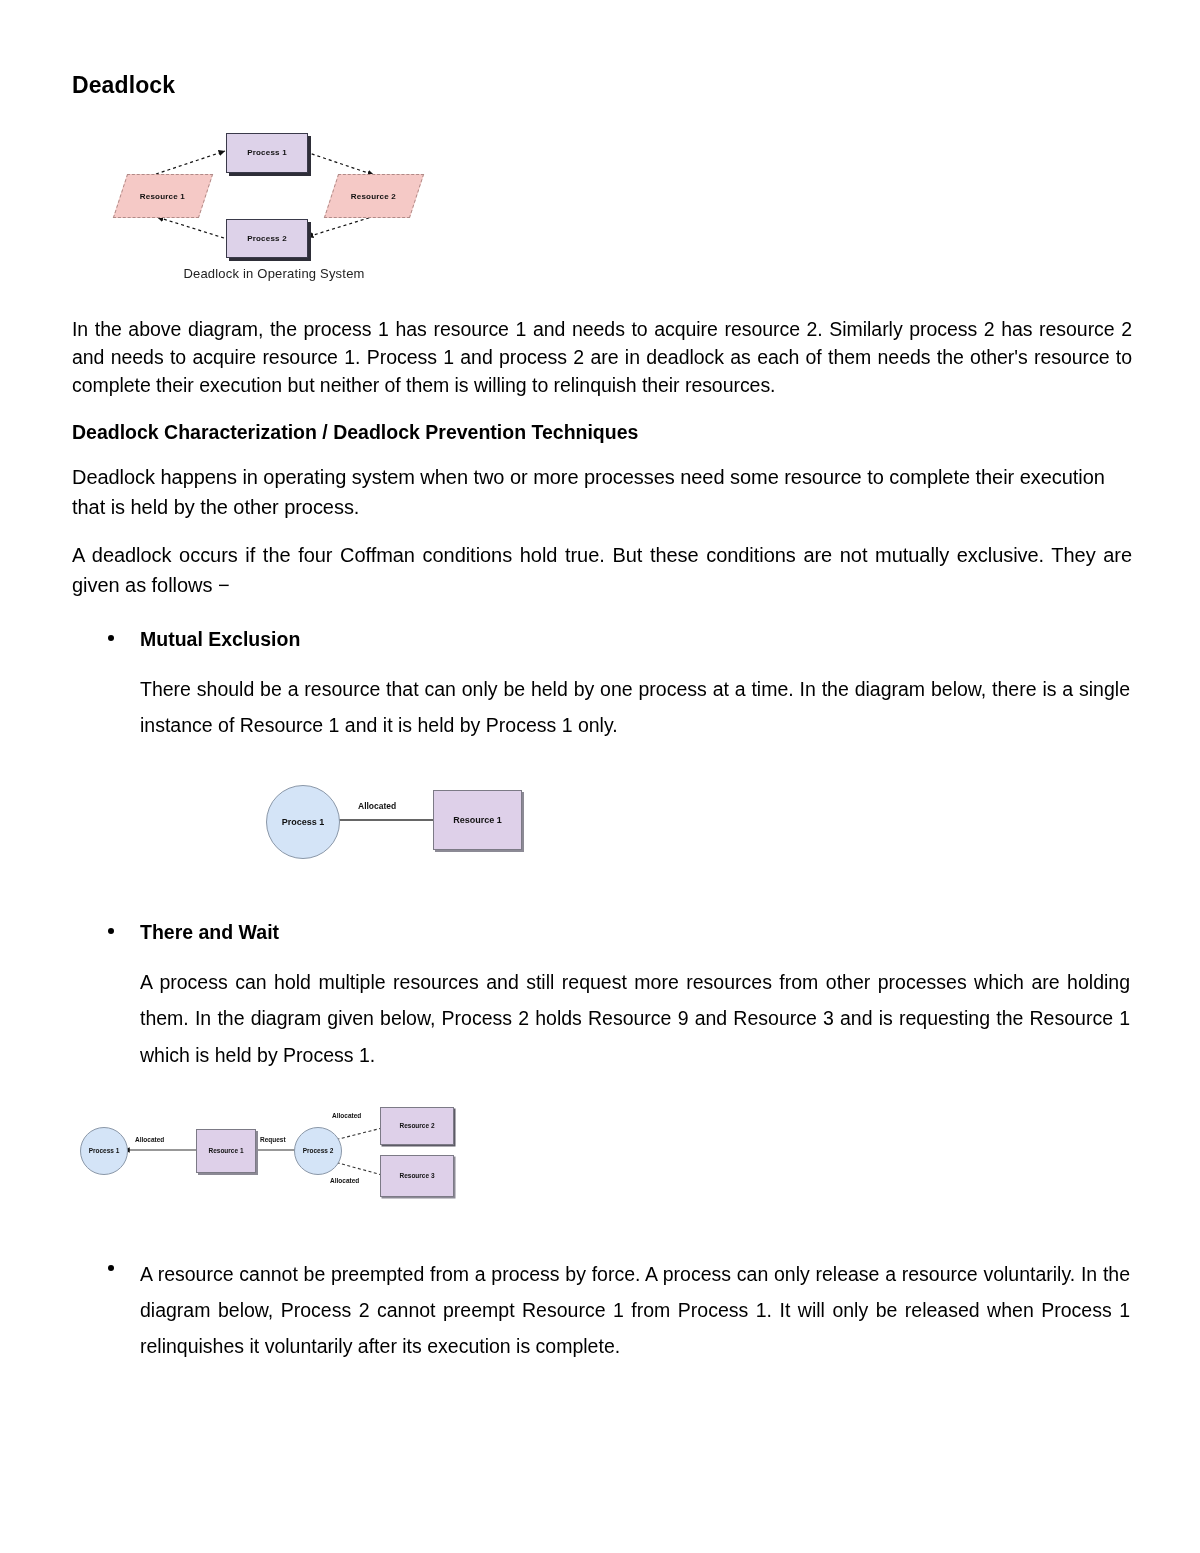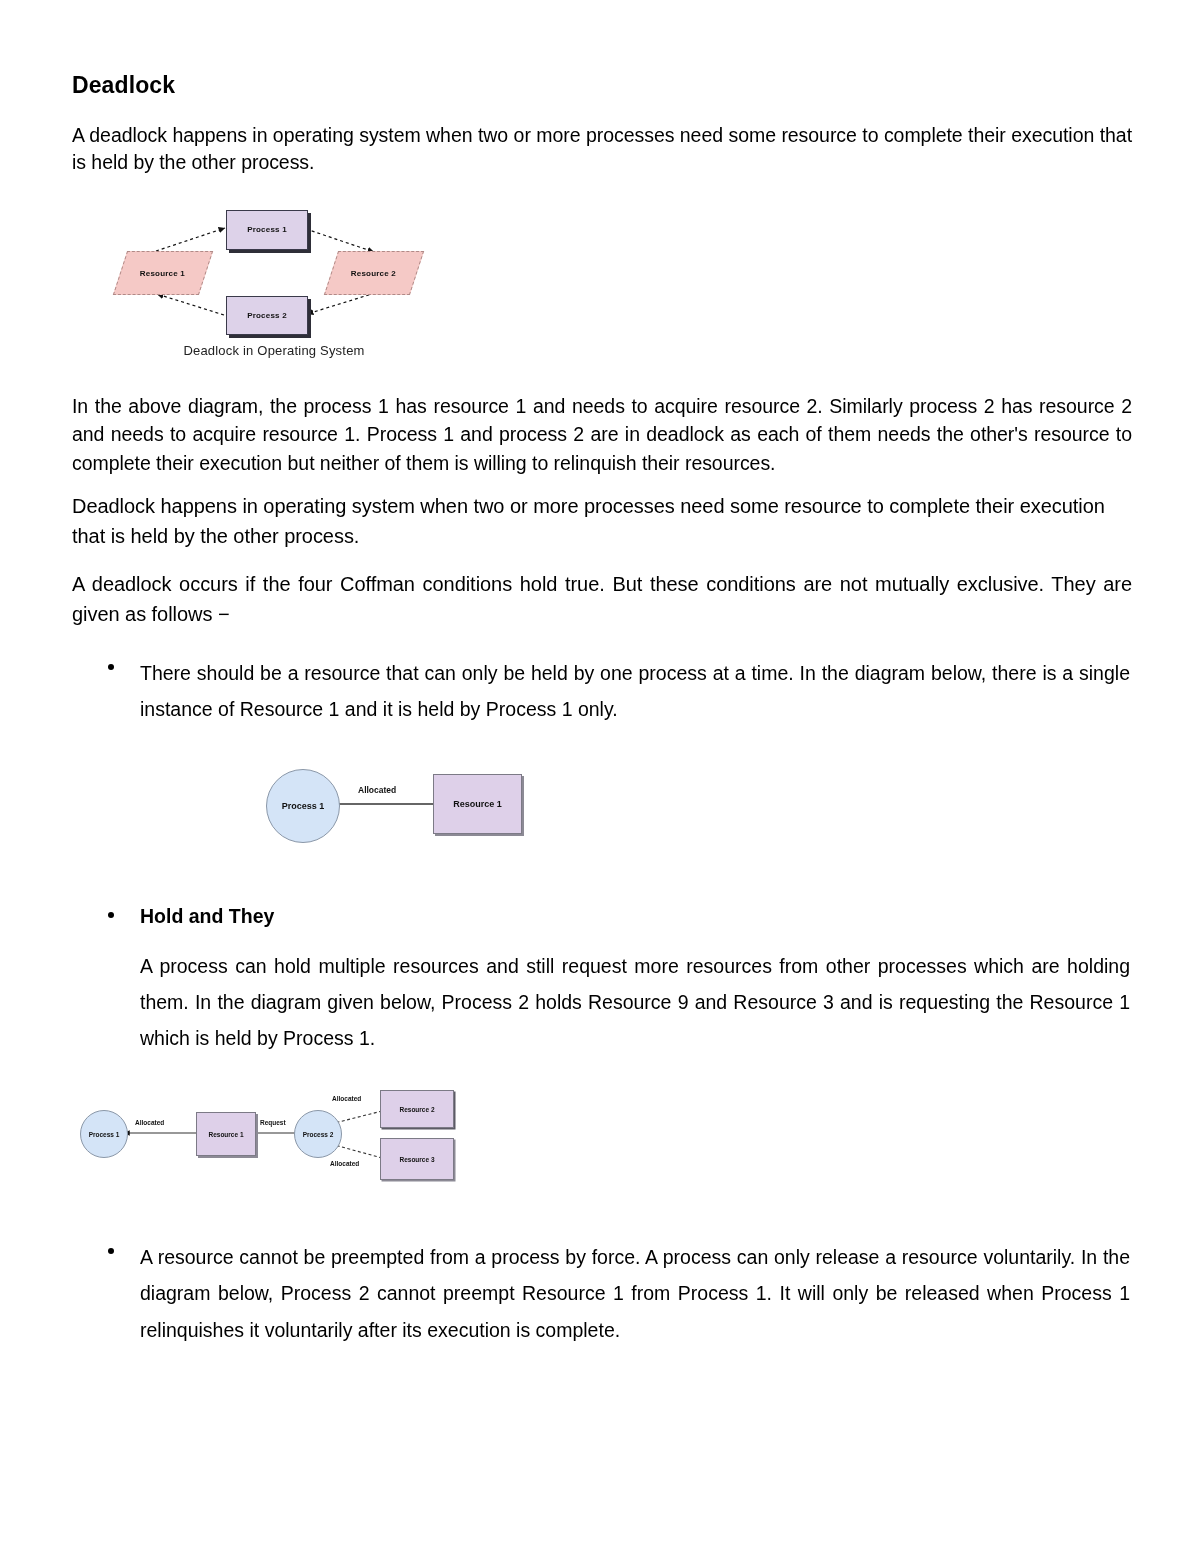--- a/index.html
+++ b/index.html
@@ -175,21 +175,20 @@
   }
 </style>
 </head>
 <body>
 
 <div class="page">
   <div class="content">
 
     <h1 class="doc-title">Deadlock</h1>
 
-    <p class="body-text">A deadlock happens in operating system when two or more processes need some resource to complete their execution that is held by the other process.</p>
 
     <div class="figure" style="height:165px; margin-top:24px;">
       <div style="position:relative; width:360px; height:140px; margin-left:22px;">
 
         <svg class="wires" width="360" height="140">
           <defs>
             <marker id="ah" markerWidth="7" markerHeight="7" refX="5.4" refY="2.6" orient="auto">
               <path d="M0,0 L5.6,2.6 L0,5.2 z" fill="#111"></path>
             </marker>
           </defs>
@@ -218,29 +217,31 @@
         <div class="node-res-para" style="left:237px; top:50px; width:84px; height:42px;">
           <span>Resource 2</span>
         </div>
 
         <div class="fig-caption" style="position:absolute; left:60px; top:142px; width:240px;">Deadlock in Operating System</div>
       </div>
     </div>
 
     <p class="body-text loose" style="margin-top:26px;">In the above diagram, the process 1 has resource 1 and needs to acquire resource 2. Similarly process 2 has resource 2 and needs to acquire resource 1. Process 1 and process 2 are in deadlock as each of them needs the other's resource to complete their execution but neither of them is willing to relinquish their resources.</p>
 
+    <h2 class="sub-head">Deadlock Characterization / Deadlock Prevention Techniques</h2>
 
     <p class="body-text" style="font-size:20px; line-height:1.5; text-align:left; margin-bottom:18px;">Deadlock happens in operating system when two or more processes need some resource to complete their execution that is held by the other process.</p>
 
     <p class="body-text" style="font-size:20px; line-height:1.5; margin-bottom:26px;">A deadlock occurs if the four Coffman conditions hold true. But these conditions are not mutually exclusive. They are given as follows −</p>
 
     <ul class="coffman-list">
 
       <li>
         <span class="bullet-dot"></span>
+        <span class="bullet-title">Mutual Exclusion</span>
         <span class="bullet-body">There should be a resource that can only be held by one process at a time. In the diagram below, there is a single instance of Resource 1 and it is held by Process 1 only.</span>
 
         <div class="figure" style="height:120px; margin-top:34px;">
           <div style="position:relative; width:330px; height:100px; margin-left:120px;">
 
             <svg class="wires" width="330" height="100">
               <defs>
                 <marker id="ah2" markerWidth="8" markerHeight="8" refX="6" refY="3" orient="auto">
                   <path d="M0,0 L6.2,3 L0,6 z" fill="#111"></path>
                 </marker>
@@ -256,21 +257,21 @@
 
             <div class="node-rect-light" style="left:173px; top:13px; width:87px; height:58px;">
               <span>Resource 1</span>
             </div>
           </div>
         </div>
       </li>
 
       <li style="margin-top:22px;">
         <span class="bullet-dot"></span>
-        <span class="bullet-title">Hold and They</span>
+        <span class="bullet-title">There and Wait</span>
         <span class="bullet-body">A process can hold multiple resources and still request more resources from other processes which are holding them. In the diagram given below, Process 2 holds Resource 9 and Resource 3 and is requesting the Resource 1 which is held by Process 1.</span>
 
         <div class="figure" style="height:135px; margin-top:30px; margin-left:-62px;">
           <div style="position:relative; width:400px; height:110px;">
 
             <svg class="wires" width="400" height="110">
               <defs>
                 <marker id="ah3" markerWidth="7" markerHeight="7" refX="5.2" refY="2.6" orient="auto">
                   <path d="M0,0 L5.4,2.6 L0,5.2 z" fill="#111"></path>
                 </marker>

